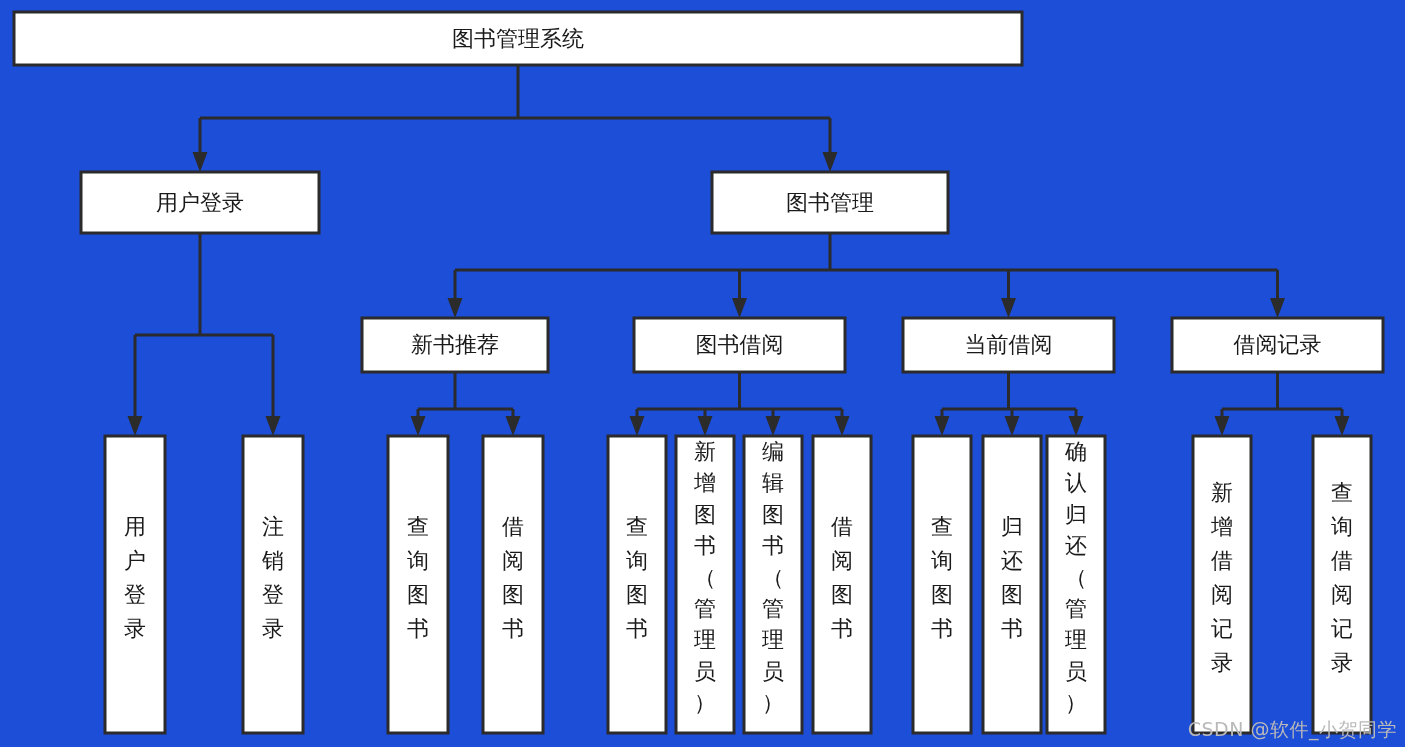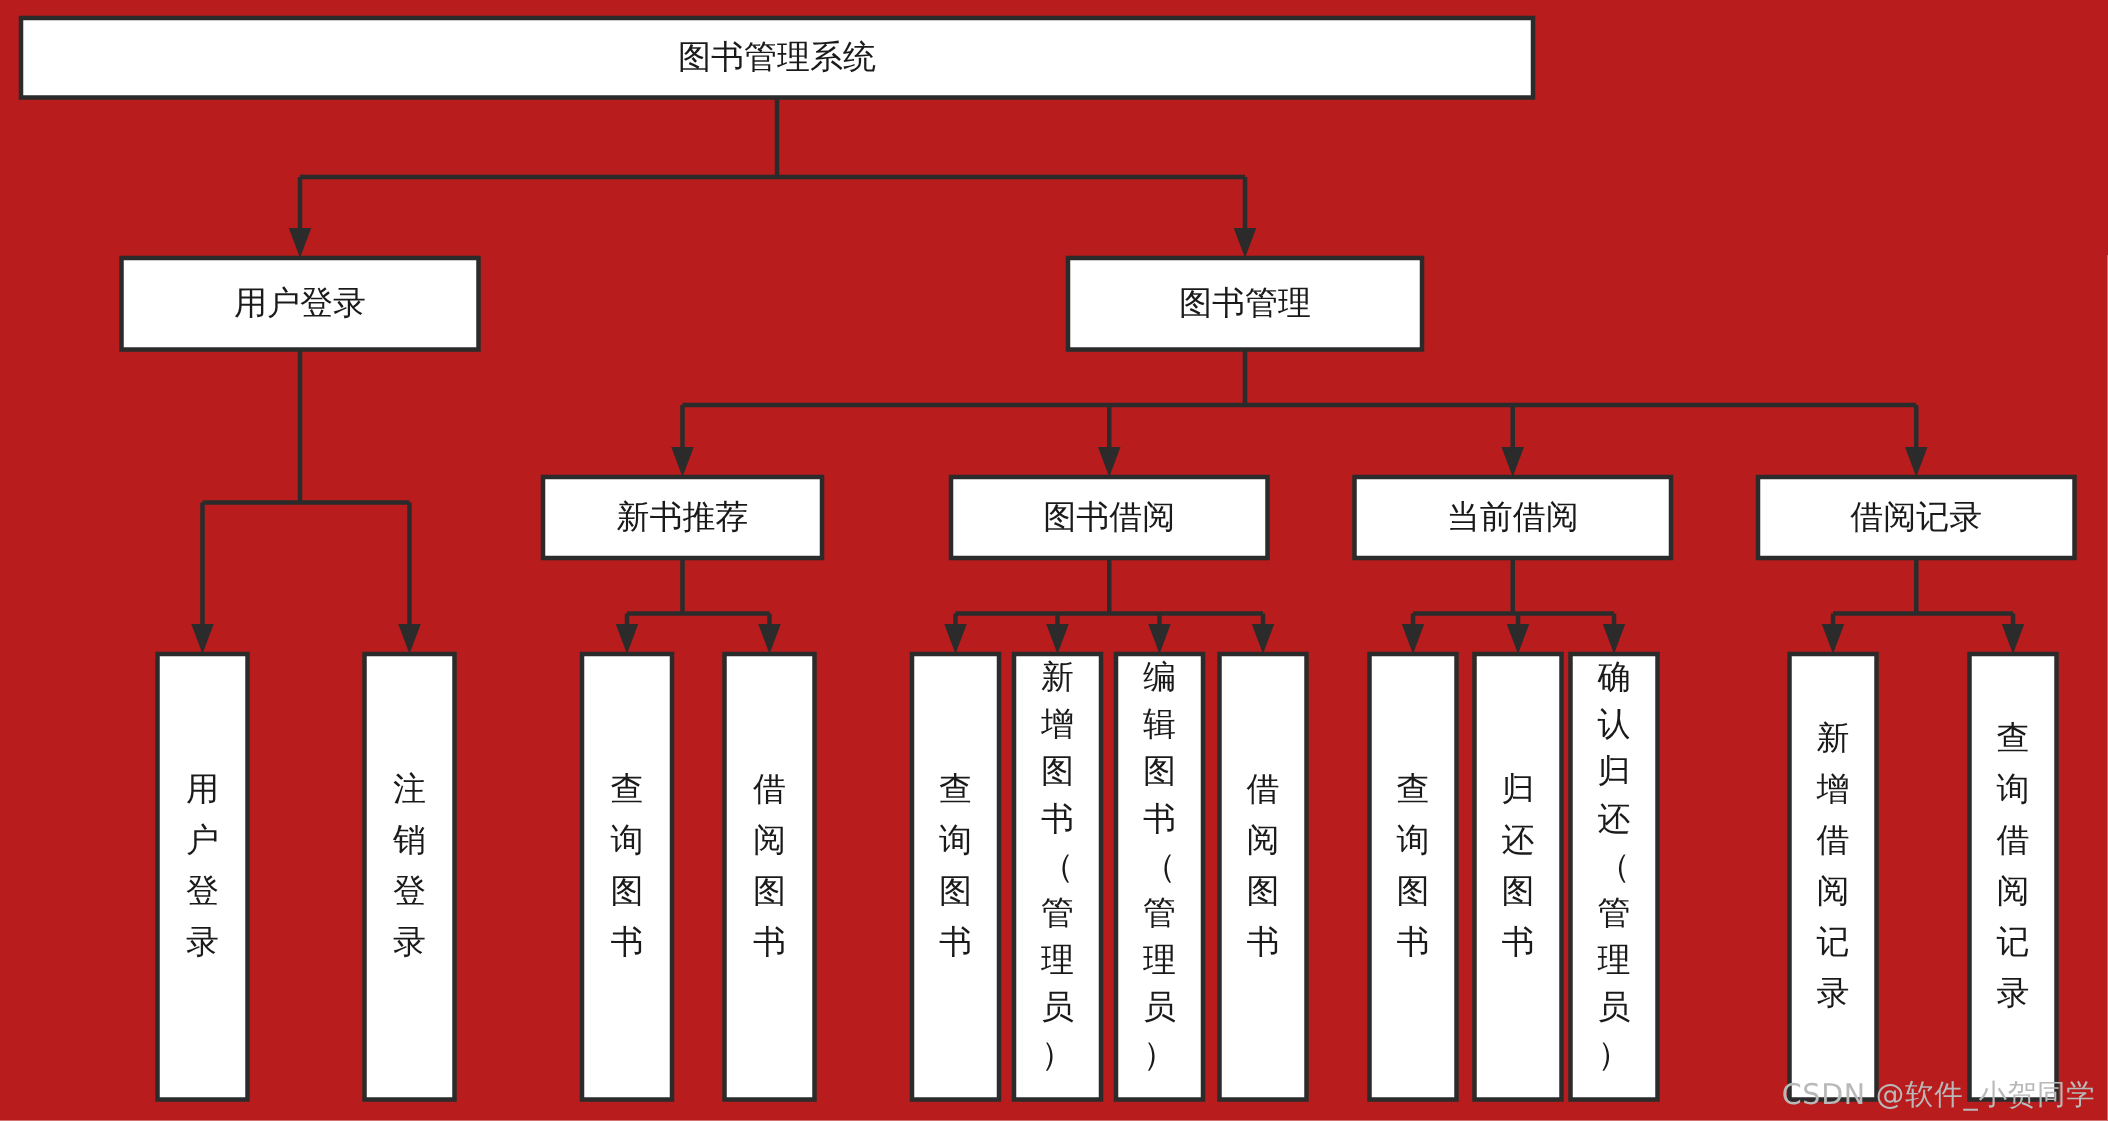--- a/index.html
+++ b/index.html
@@ -11,21 +11,21 @@
     width: 1405px;
     height: 747px;
     font-family: "DejaVu Sans", "Liberation Sans", sans-serif;
     overflow: hidden;
     position: relative;
   }
   #diagram-root {
     position: relative;
     width: 1405px;
     height: 747px;
-    background: #b91c1c;
+    background: #1d4ed8;
   }
   svg.diagram-canvas {
     position: absolute;
     left: 0;
     top: 0;
     width: 1405px;
     height: 747px;
     display: block;
   }
   .node-box {

